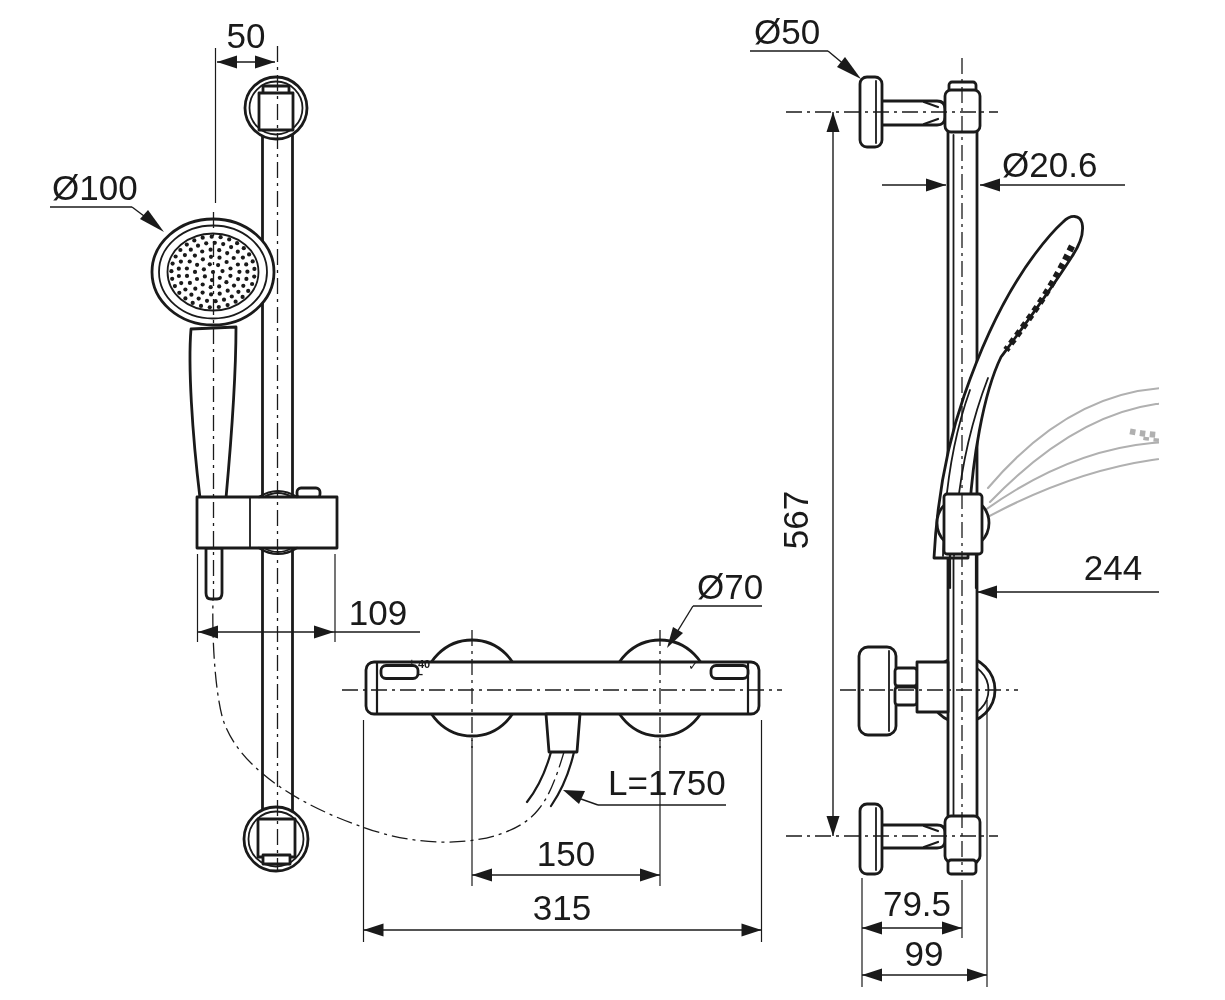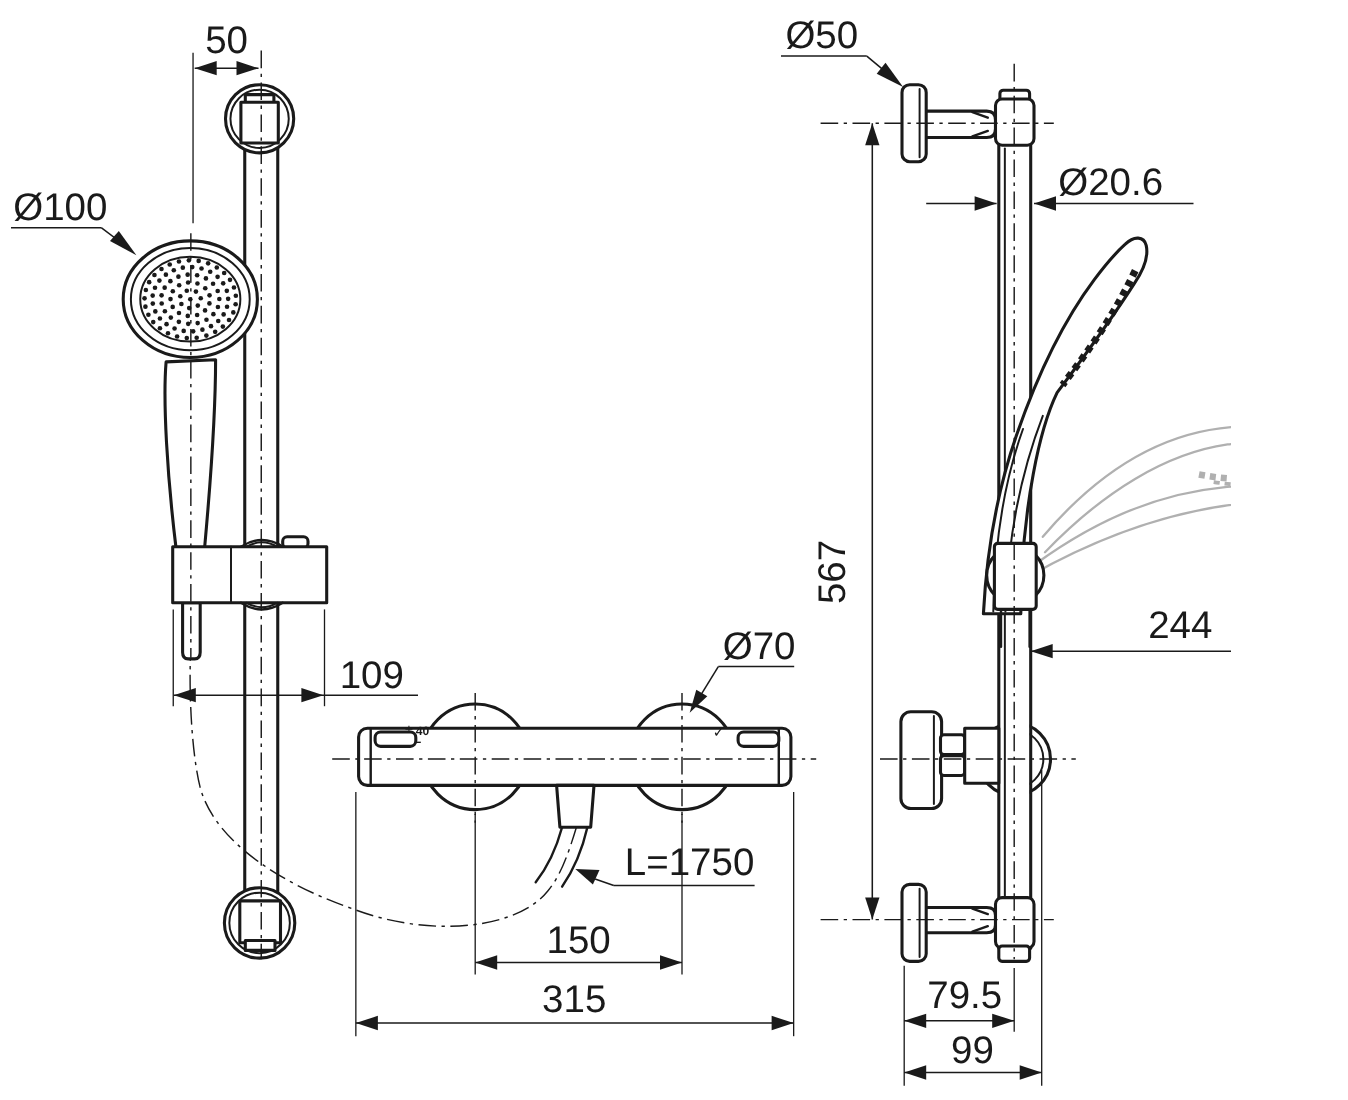--- a/index.html
+++ b/index.html
@@ -1,21 +1,21 @@
 <!DOCTYPE html>
 <html style="--ink: #1a1a1a; --phantom: #b0b0b0; --bg: #ffffff;"><head>
 <meta charset="utf-8">
 <style>
   :root{
     --ink:#1a1a1a;
     --phantom:#b0b0b0;
     --bg:#ffffff;
   }
   html,body{margin:0;padding:0;background:var(--bg);}
-  .stage{width:1119px;height:1000px;position:relative;background:var(--bg);overflow:hidden;}
+  .stage{width:1119px;height:1000px;position:relative;background:var(--bg);overflow:hidden;padding-left:40px;}
   
   .part{fill:#ffffff;stroke:var(--ink);stroke-width:2.8;stroke-linejoin:round;stroke-linecap:round;}
   .part-thin{fill:none;stroke:var(--ink);stroke-width:1.8;stroke-linecap:round;}
   .edge{fill:none;stroke:var(--ink);stroke-width:2.8;stroke-linecap:round;}
   .edge2{fill:none;stroke:var(--ink);stroke-width:2.2;stroke-linecap:round;}
   .fillwhite{fill:#ffffff;stroke:none;}
   
   .dim{fill:none;stroke:var(--ink);stroke-width:1.4;}
   .ext{fill:none;stroke:var(--ink);stroke-width:1.2;}
   .arrow{fill:var(--ink);stroke:none;}

